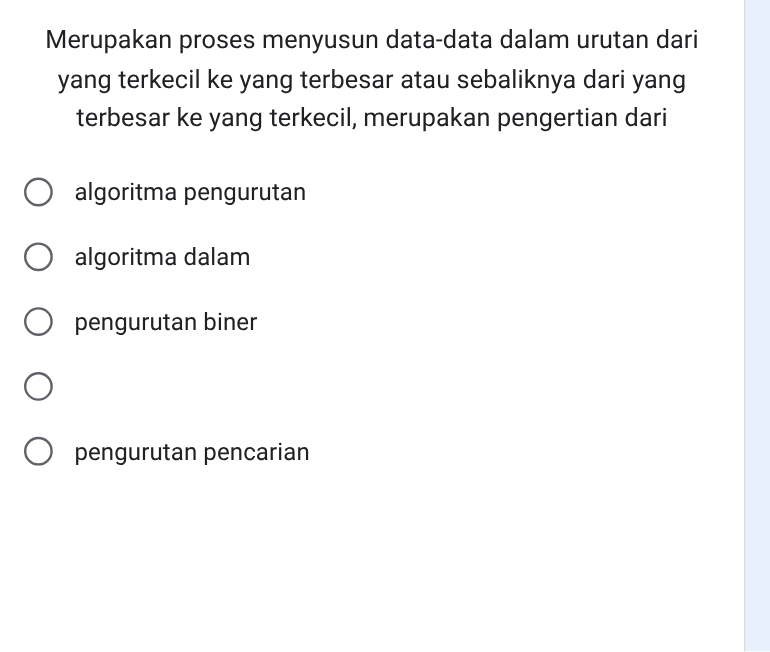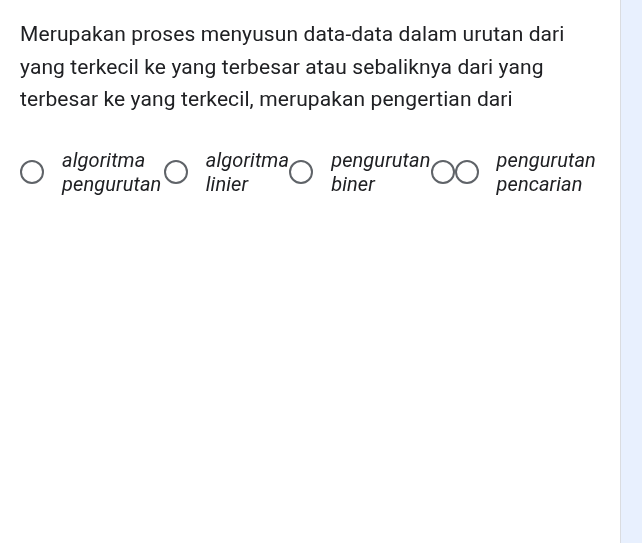--- a/index.html
+++ b/index.html
@@ -1,18 +1,19 @@
 <!DOCTYPE html>
 <html><head>
   <meta charset="utf-8">
   <style>
     * {
       margin: 0;
       padding: 0;
       box-sizing: border-box;
+      text-align: center;
     }
     body {
       font-family: 'Roboto', 'Arial', sans-serif;
       background: #fff;
       width: 642px;
       height: 543px;
       position: relative;
       display: flex;
     }
     .content {
@@ -21,22 +22,22 @@
     }
     .question-text {
       font-size: 21px;
       color: #202124;
       line-height: 1.55;
       margin-bottom: 32px;
       letter-spacing: 0.1px;
     }
     .options {
       display: flex;
-      flex-direction: row;
-      font-style: italic;
+      flex-direction: column;
+      gap: 30px;
     }
     .option {
       display: flex;
       align-items: center;
       gap: 18px;
       cursor: pointer;
     }
     .radio {
       width: 24px;
       height: 24px;
@@ -61,21 +62,21 @@
 
 <div class="content">
   <div class="question-text">Merupakan proses menyusun data-data dalam urutan dari yang terkecil ke yang terbesar atau sebaliknya dari yang terbesar ke yang terkecil, merupakan pengertian dari</div>
   <div class="options">
     <div class="option">
       <div class="radio"></div>
       <div class="option-label">algoritma pengurutan</div>
     </div>
     <div class="option">
       <div class="radio"></div>
-      <div class="option-label">algoritma linier</div>
+      <div class="option-label">algoritma dalam</div>
     </div>
     <div class="option">
       <div class="radio"></div>
       <div class="option-label">pengurutan biner</div>
     </div>
     <div class="option">
       <div class="radio"></div>
     </div>
     <div class="option">
       <div class="radio"></div>

